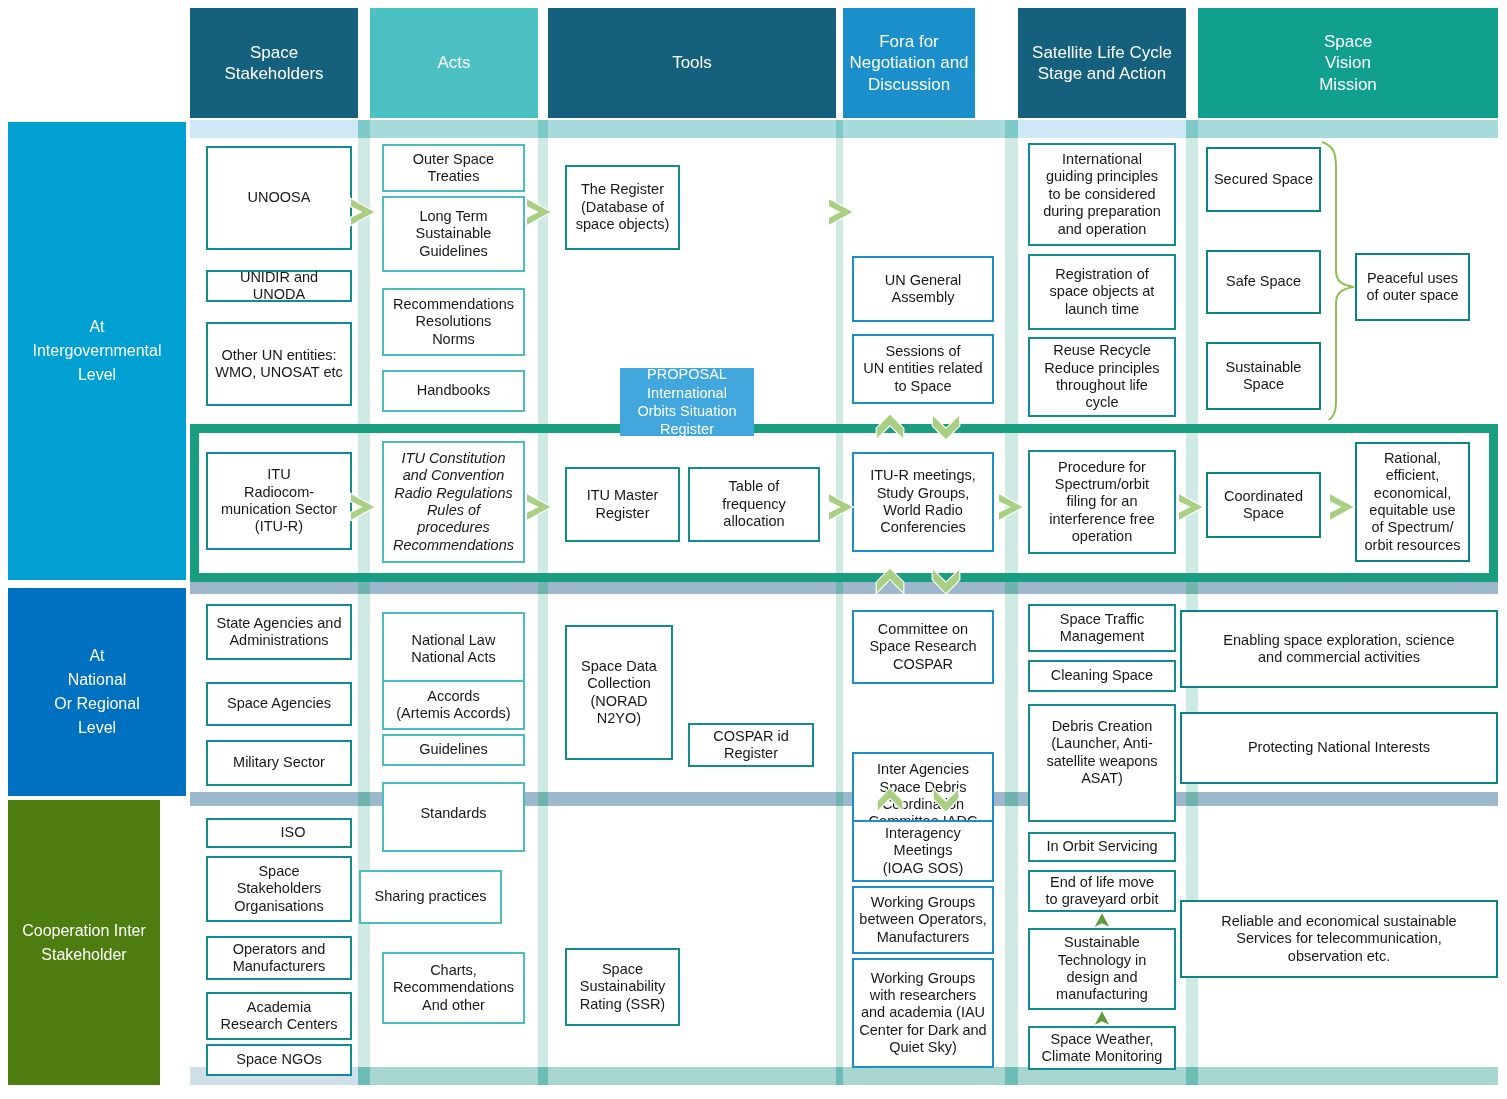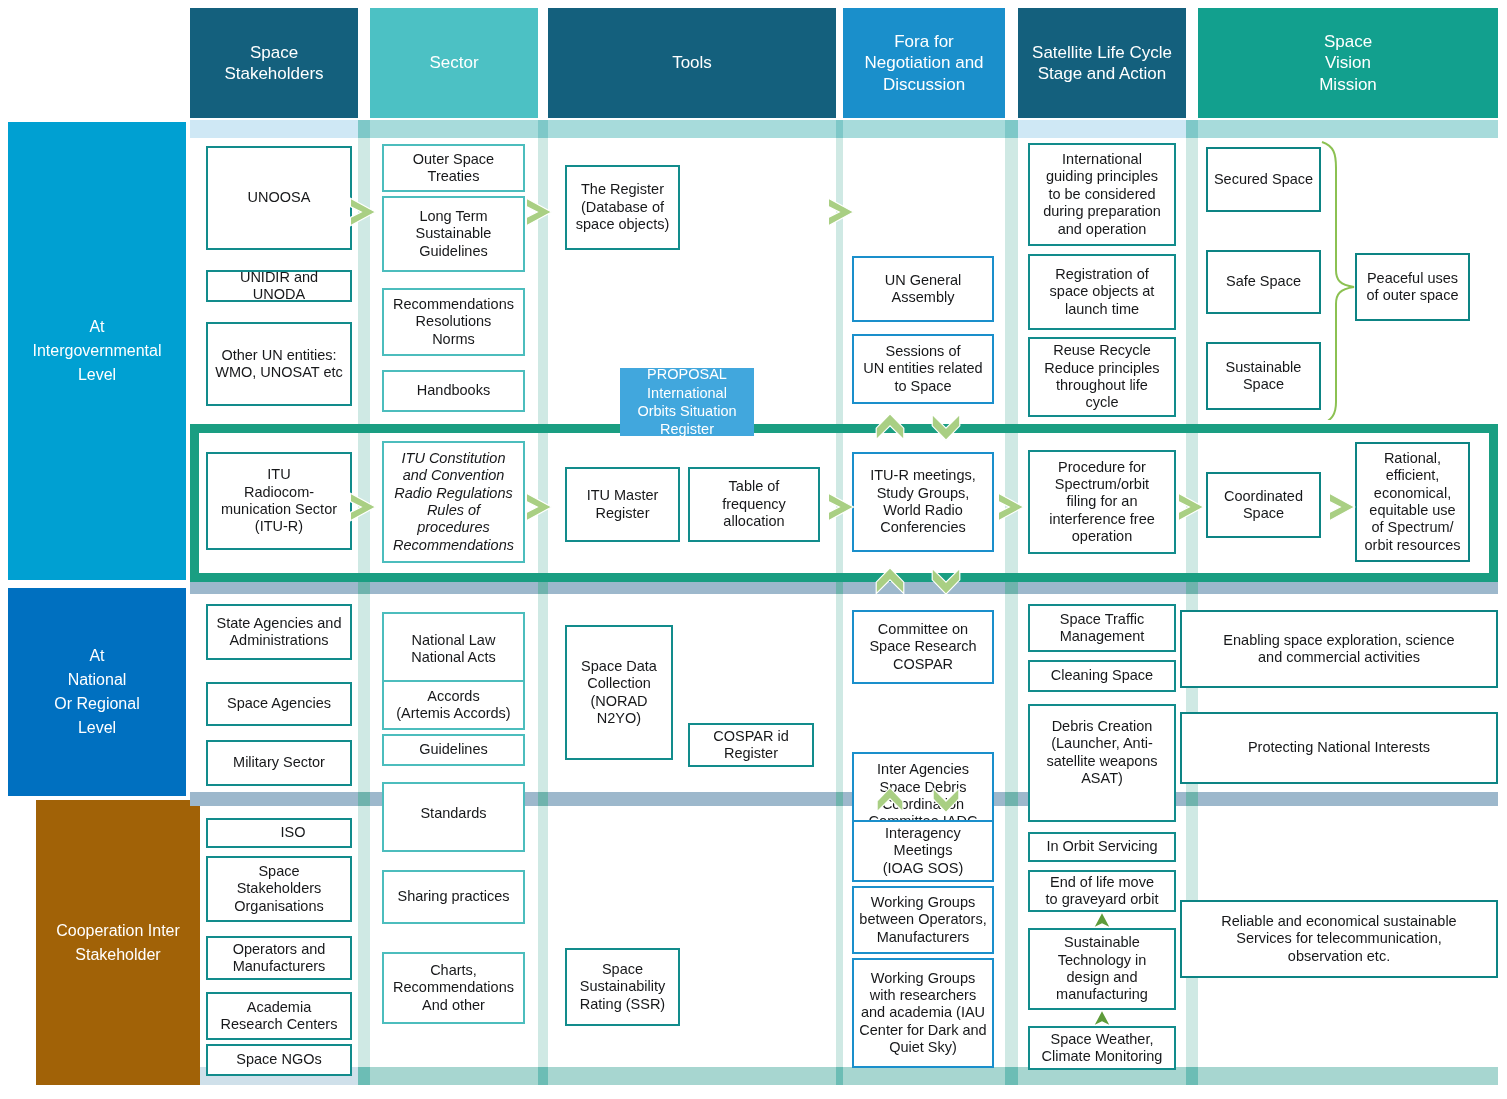--- a/index.html
+++ b/index.html
@@ -80,41 +80,41 @@
     <div class="colhdrstrip" style="left: 1198px; top: 1067px; width: 300px; height: 18px; background: rgb(167, 214, 208);"></div>
     <div class="colhdrstrip" style="left: 358px; top: 1067px; width: 12px; height: 18px; background: rgb(108, 189, 181);"></div>
     <div class="colhdrstrip" style="left: 538px; top: 1067px; width: 10px; height: 18px; background: rgb(108, 189, 181);"></div>
     <div class="colhdrstrip" style="left: 836px; top: 1067px; width: 7px; height: 18px; background: rgb(108, 189, 181);"></div>
     <div class="colhdrstrip" style="left: 1005px; top: 1067px; width: 13px; height: 18px; background: rgb(108, 189, 181);"></div>
     <div class="colhdrstrip" style="left: 1186px; top: 1067px; width: 12px; height: 18px; background: rgb(108, 189, 181);"></div>
     <div class="colhead" style="left: 190px; top: 8px; width: 168px; height: 110px; background: rgb(20, 96, 125);">
       <span>Space<br>Stakeholders</span>
     </div>
     <div class="colhead" style="left: 370px; top: 8px; width: 168px; height: 110px; background: rgb(76, 193, 196);">
-      <span>Sector</span>
+      <span>Acts</span>
     </div>
     <div class="colhead" style="left: 548px; top: 8px; width: 288px; height: 110px; background: rgb(20, 96, 125);">
       <span>Tools</span>
     </div>
-    <div class="colhead" style="left: 843px; top: 8px; width: 162px; height: 110px; background: rgb(26, 143, 203);">
+    <div class="colhead" style="left: 843px; top: 8px; width: 132px; height: 110px; background: rgb(26, 143, 203);">
       <span>Fora for<br>Negotiation and<br>Discussion</span>
     </div>
     <div class="colhead" style="left: 1018px; top: 8px; width: 168px; height: 110px; background: rgb(20, 96, 125);">
       <span>Satellite Life Cycle<br>Stage and Action</span>
     </div>
     <div class="colhead" style="left: 1198px; top: 8px; width: 300px; height: 110px; background: rgb(18, 160, 142);">
       <span>Space<br>Vision<br>Mission</span>
     </div>
     <div class="rowlabel" style="left: 8px; top: 122px; width: 178px; height: 458px; background: rgb(0, 160, 210);">
       <span>At<br>Intergovernmental<br>Level</span>
     </div>
     <div class="rowlabel" style="left: 8px; top: 588px; width: 178px; height: 208px; background: rgb(0, 112, 192);">
       <span>At<br>National<br>Or Regional<br>Level</span>
     </div>
-    <div class="rowlabel" style="left: 8px; top: 800px; width: 164px; height: 285px; background: #a16207; margin-left: 28px;">
+    <div class="rowlabel" style="left: 8px; top: 800px; width: 152px; height: 285px; background: #4d7c0f;">
       <span>Cooperation Inter<br>Stakeholder</span>
     </div>
     <div class="rowsep" style="left: 190px; top: 582px; width: 1308px; height: 12px;"></div>
     <div class="rowsep" style="left: 190px; top: 792px; width: 1308px; height: 14px;"></div>
     <div class="rowsep" style="left: 358px; top: 582px; width: 12px; height: 12px; background: rgb(111, 179, 173);"></div>
     <div class="rowsep" style="left: 358px; top: 792px; width: 12px; height: 14px; background: rgb(111, 179, 173);"></div>
     <div class="rowsep" style="left: 538px; top: 582px; width: 10px; height: 12px; background: rgb(111, 179, 173);"></div>
     <div class="rowsep" style="left: 538px; top: 792px; width: 10px; height: 14px; background: rgb(111, 179, 173);"></div>
     <div class="rowsep" style="left: 836px; top: 582px; width: 7px; height: 12px; background: rgb(111, 179, 173);"></div>
     <div class="rowsep" style="left: 836px; top: 792px; width: 7px; height: 14px; background: rgb(111, 179, 173);"></div>
@@ -263,21 +263,21 @@
     </div>
     <div class="node teal" style="left: 206px; top: 936px; width: 146px; height: 44px;">
       <span>Operators and<br>Manufacturers</span>
     </div>
     <div class="node teal" style="left: 206px; top: 992px; width: 146px; height: 48px;">
       <span>Academia<br>Research Centers</span>
     </div>
     <div class="node teal" style="left: 206px; top: 1044px; width: 146px; height: 32px;">
       <span>Space NGOs</span>
     </div>
-    <div class="node light" style="left: 382px; top: 870px; width: 143px; height: 54px;">
+    <div class="node light" style="left: 359px; top: 870px; width: 143px; height: 54px;">
       <span>Sharing practices</span>
     </div>
     <div class="node light" style="left: 382px; top: 952px; width: 143px; height: 72px;">
       <span>Charts,<br>Recommendations<br>And other</span>
     </div>
     <div class="node teal" style="left: 565px; top: 948px; width: 115px; height: 78px;">
       <span>Space<br>Sustainability<br>Rating (SSR)</span>
     </div>
     <div class="node blue" style="left: 852px; top: 820px; width: 142px; height: 62px;">
       <span>Interagency<br>Meetings<br>(IOAG SOS)</span>

